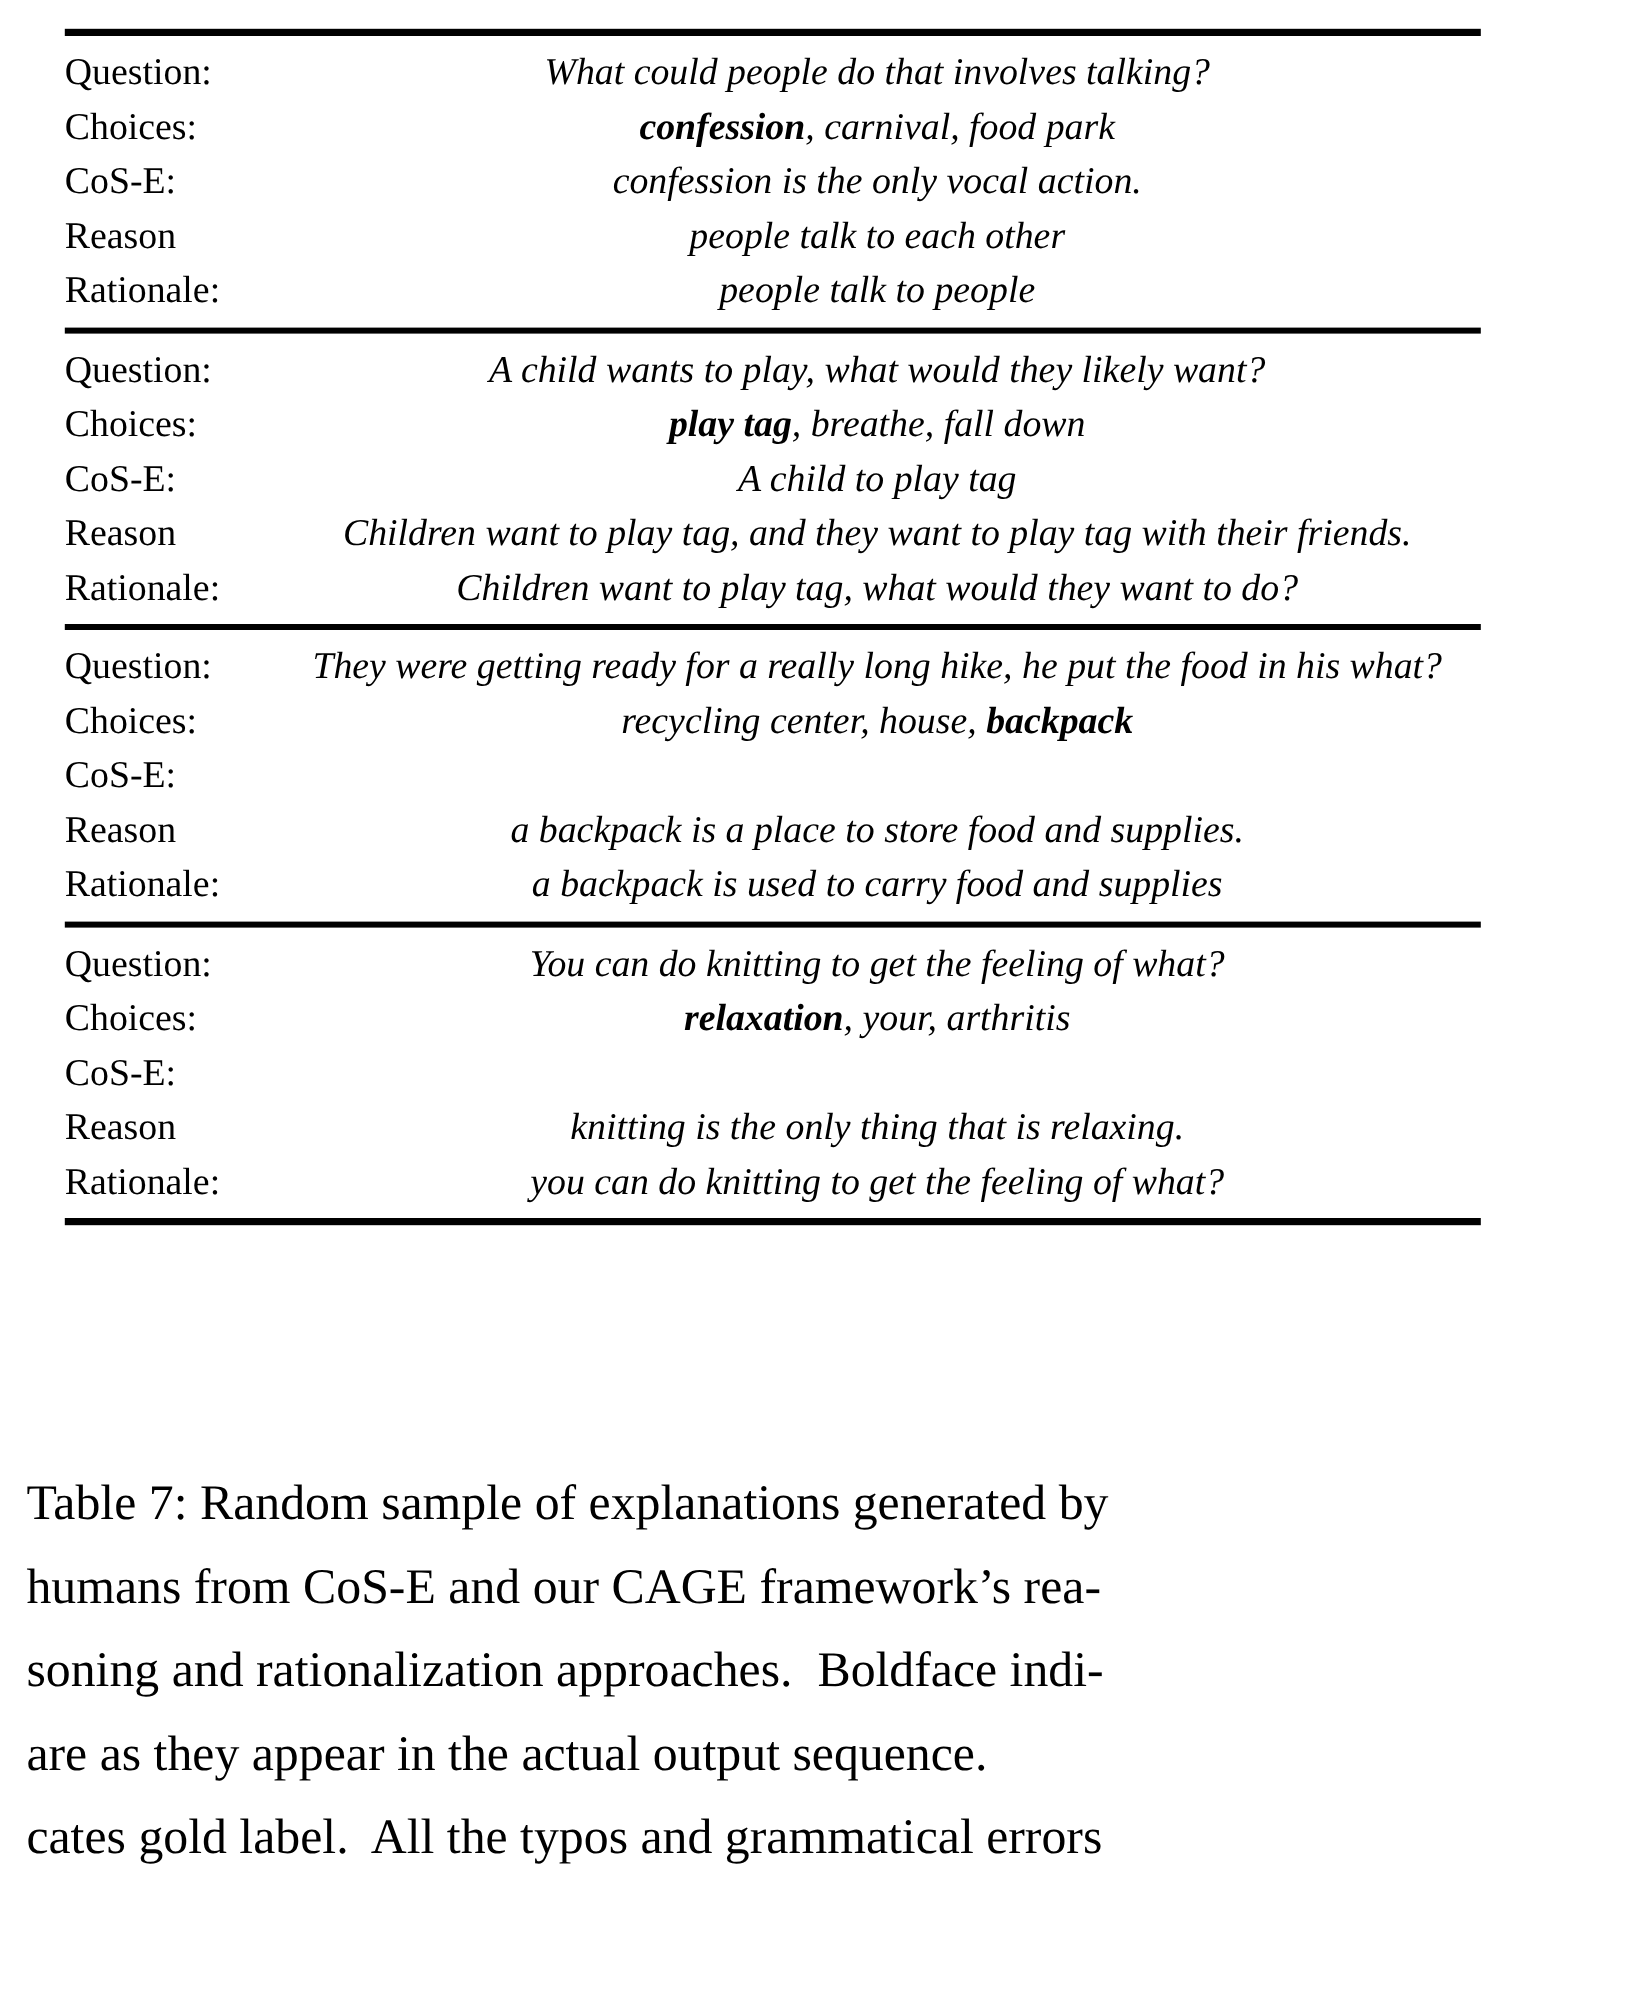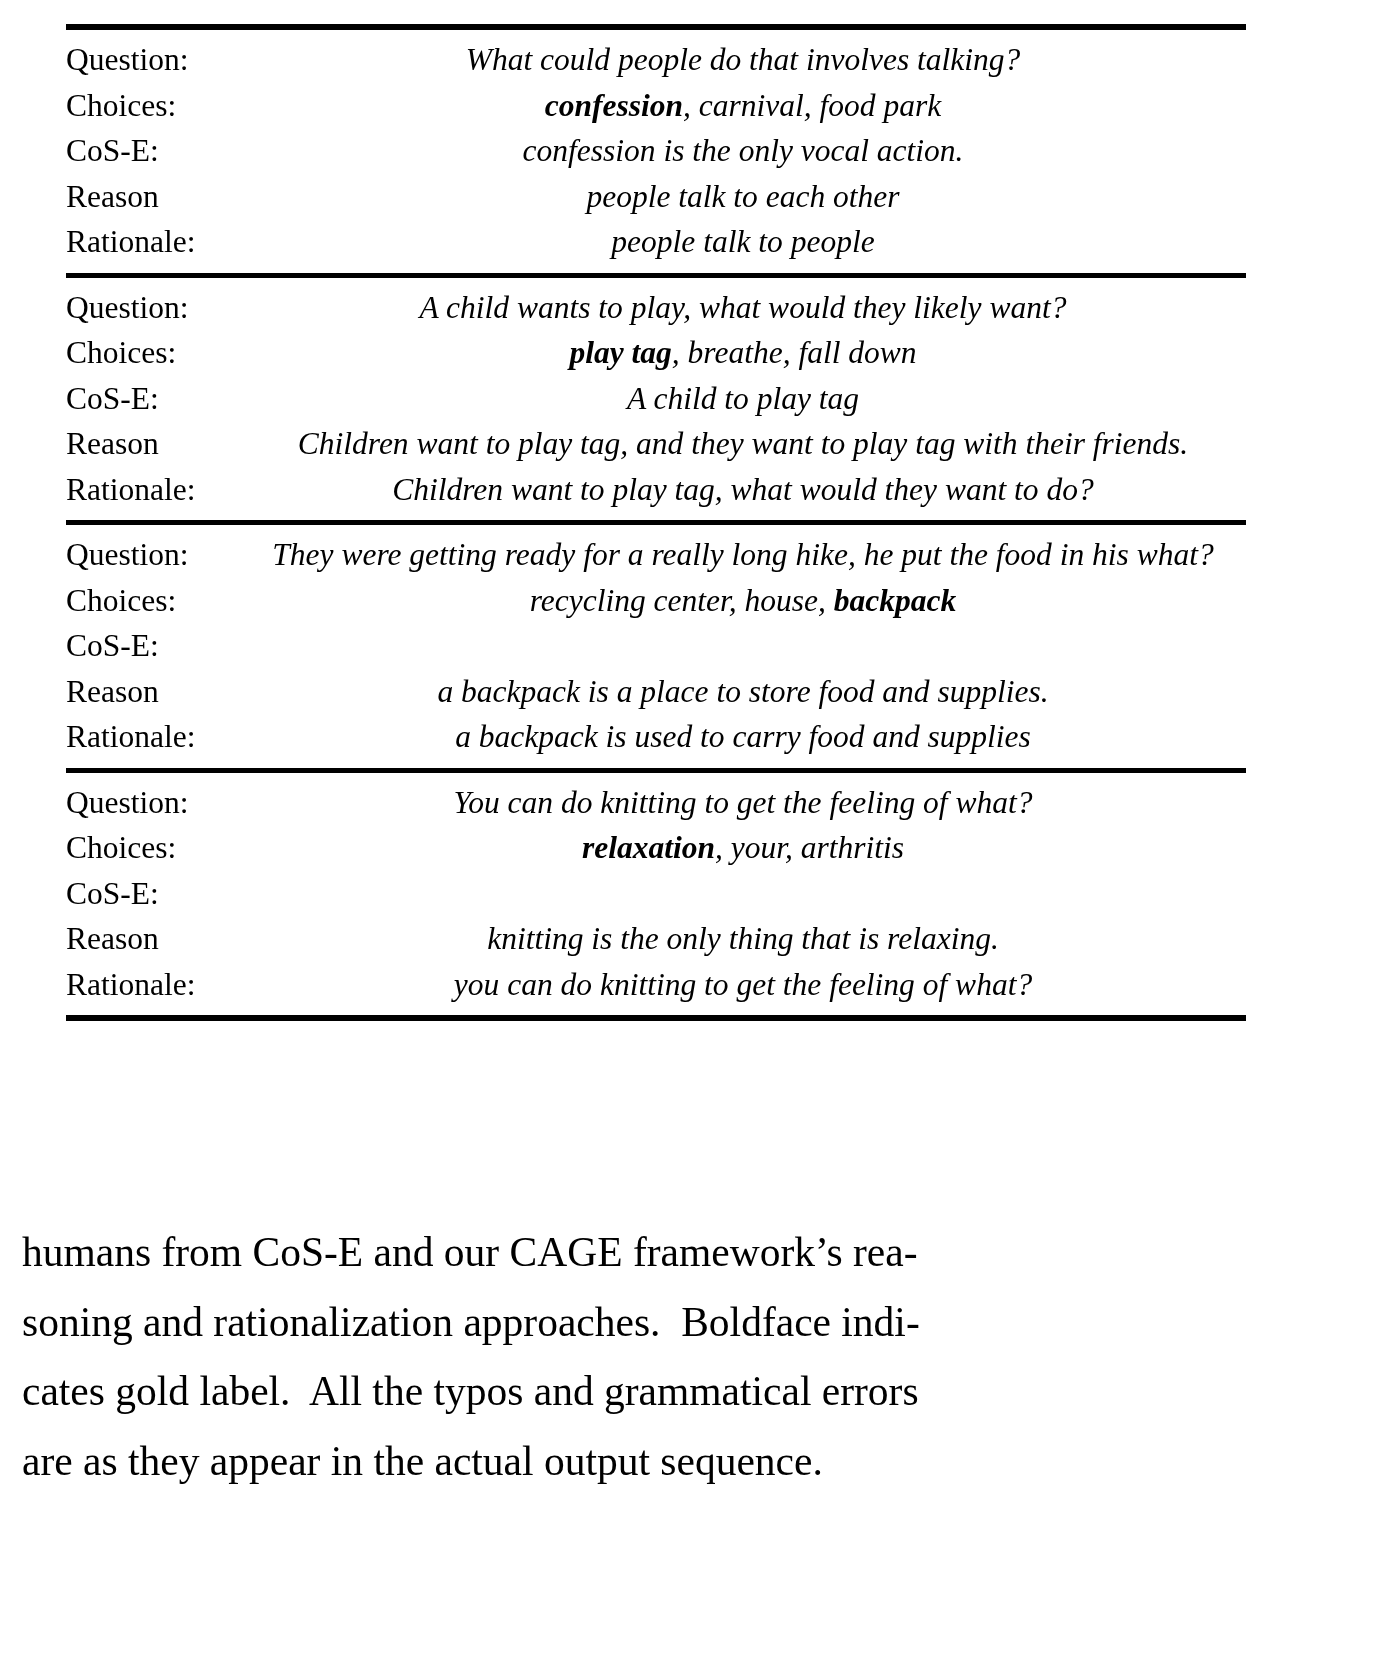--- a/index.html
+++ b/index.html
@@ -20,21 +20,21 @@
     position: absolute;
     left: 0;
     top: 0;
     width: 1377px;
     height: 1680px;
   }
 
   
   .table-wrap {
     position: absolute;
-    left: 66px;
+    left: 54px;
     top: 24px;
     width: 1180px;
   }
 
   .rule {
     height: 6px;
     background: #000000;
     width: 100%;
   }
   .rule.thin { height: 5px; }
@@ -184,19 +184,20 @@
         <div class="label">Rationale:</div>
         <div class="value">you can do knitting to get the feeling of what?</div>
       </div>
     </div>
 
     <div class="rule"></div>
 
   </div>
 
   <div class="caption">
+    <span class="cl">Table 7: Random sample of explanations generated by</span>
     <span class="cl">humans from CoS-E and our CAGE framework’s rea-</span>
     <span class="cl">soning and rationalization approaches.  Boldface indi-</span>
+    <span class="cl">are as they appear in the actual output sequence.</span>
     <span class="cl">cates gold label.  All the typos and grammatical errors</span>
-    <span class="cl">are as they appear in the actual output sequence.</span>
   </div>
 
 </div>
 
 </body></html>

